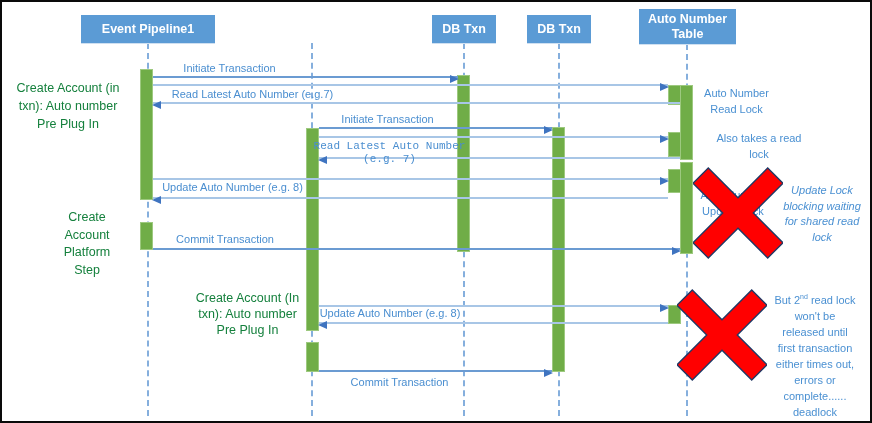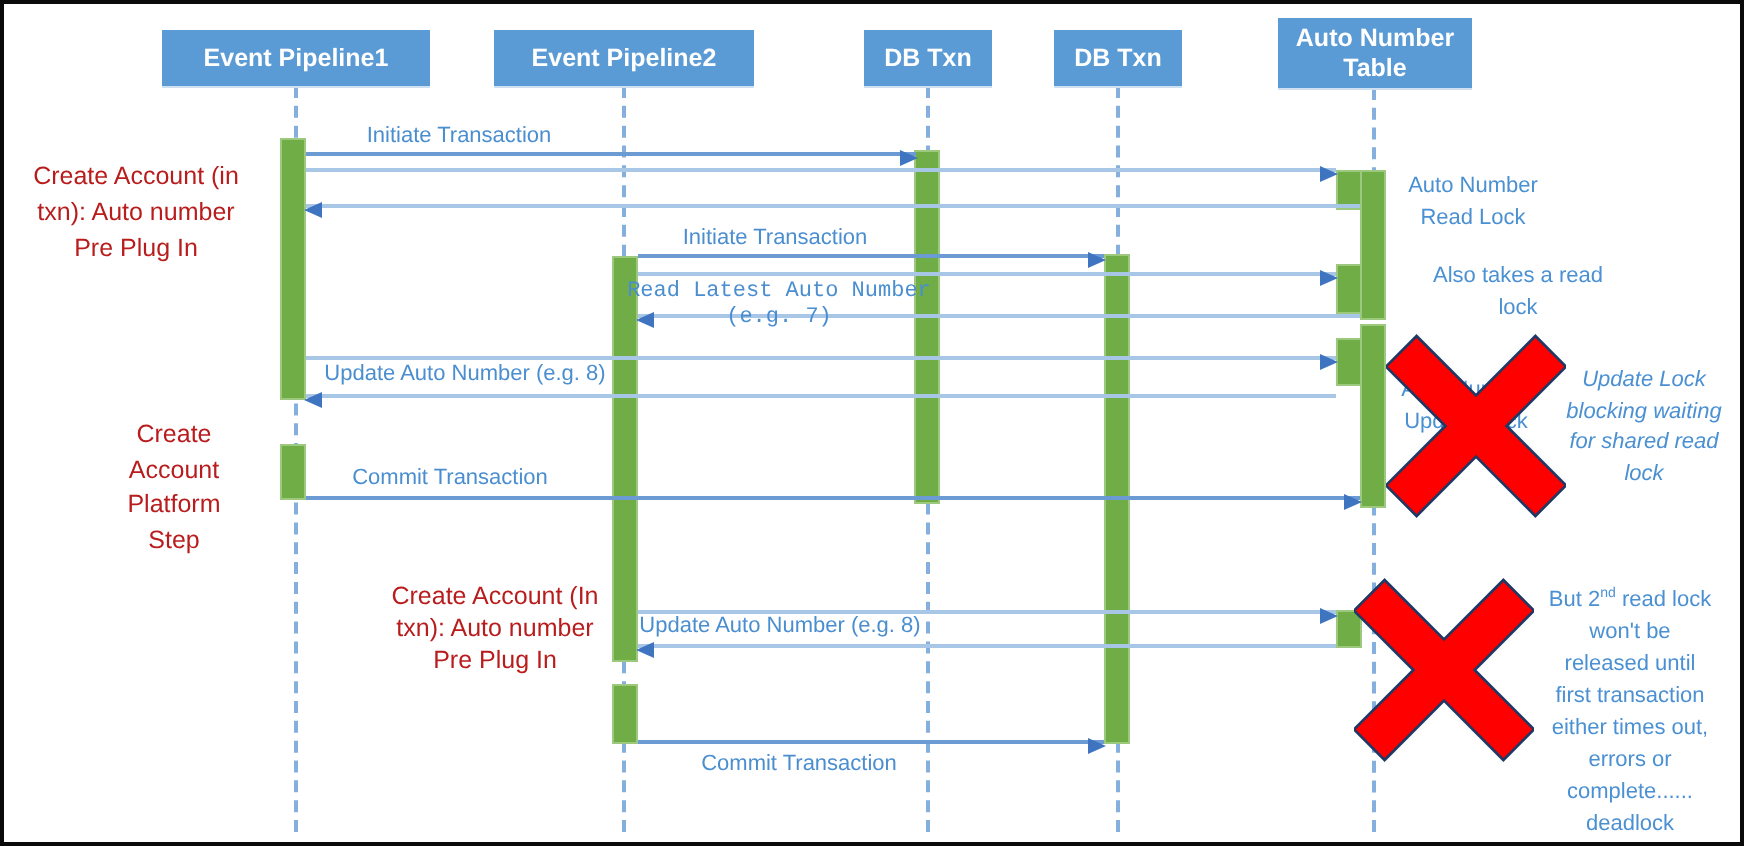--- a/index.html
+++ b/index.html
@@ -14,39 +14,38 @@
   .bar{position:absolute;width:13px;background:#70AD47;border:1px solid #9dc97f;box-sizing:border-box;z-index:2;}
 
   .msg{position:absolute;height:0;z-index:3;}
   .msg.med{border-top:2px solid #6b9bd2;}
   .msg.light{border-top:2px solid #a8c6e6;}
   .arr{position:absolute;width:0;height:0;top:-3px;}
   .arr.r{right:-1px;border-left:9px solid #3f74c0;border-top:4px solid transparent;border-bottom:4px solid transparent;}
   .arr.l{left:-1px;border-right:9px solid #3f74c0;border-top:4px solid transparent;border-bottom:4px solid transparent;}
 
   .mlabel{position:absolute;color:#4a8ed0;font-size:11px;text-align:center;white-space:pre-line;z-index:3;line-height:13px;}
-  .biglabel{position:absolute;color:#b91c1c;font-size:12.5px;text-align:center;white-space:pre-line;z-index:3;}
+  .biglabel{position:absolute;color:#15803d;font-size:12.5px;text-align:center;white-space:pre-line;z-index:3;}
   .note{position:absolute;color:#4a90d2;font-size:11px;text-align:center;white-space:pre-line;z-index:3;line-height:15.5px;}
   .under-x{z-index:2;}
   .xmark{position:absolute;z-index:5;}
   sup{font-size:7px;}
 </style>
 </head>
 <body>
 
 <div class="diagram">
 
   <div class="lifeline" style="left:145px;top:41px;height:373px;"></div>
   <div class="lifeline" style="left:309px;top:41px;height:373px;"></div>
   <div class="lifeline" style="left:461px;top:41px;height:373px;"></div>
   <div class="lifeline" style="left:556px;top:41px;height:373px;"></div>
   <div class="lifeline" style="left:684px;top:42px;height:372px;"></div>
 
   <div class="hdr" style="left:79px;top:13px;width:134px;height:28px;">Event Pipeline1</div>
-  <div class="hdr" style="left:245px;top:13px;width:130px;height:28px;">Event Pipeline2</div>
   <div class="hdr" style="left:430px;top:13px;width:64px;height:28px;">DB Txn</div>
   <div class="hdr" style="left:525px;top:13px;width:64px;height:28px;">DB Txn</div>
   <div class="hdr" style="left:637px;top:7px;width:97px;height:35px;">Auto Number
 Table</div>
 
   <div class="bar" style="left:138px;top:67px;height:131px;"></div>
   <div class="bar" style="left:138px;top:220px;height:28px;"></div>
   <div class="bar" style="left:304px;top:126px;height:203px;"></div>
   <div class="bar" style="left:304px;top:340px;height:30px;"></div>
   <div class="bar" style="left:455px;top:73px;height:177px;"></div>
@@ -89,20 +88,21 @@
       <span class="arr r"></span>
     </div>
   <div class="msg light" style="left:317px;top:320px;width:349px;">
       <span class="arr l"></span>
     </div>
   <div class="msg med" style="left:317px;top:368px;width:233px;">
       <span class="arr r"></span>
     </div>
 
   <div class="mlabel" style="left:150px;top:60px;width:155px;">Initiate Transaction</div>
+  <div class="mlabel" style="left:148px;top:86px;width:205px;">Read Latest Auto Number (e.g.7)</div>
   <div class="mlabel" style="left:318px;top:111px;width:135px;">Initiate Transaction</div>
   <div class="mlabel" style="left:310px;top:138px;width:155px;font-family:Liberation Mono, monospace;">Read Latest Auto Number
 (e.g. 7)</div>
   <div class="mlabel" style="left:148px;top:179px;width:165px;">Update Auto Number (e.g. 8)</div>
   <div class="mlabel" style="left:148px;top:231px;width:150px;">Commit Transaction</div>
   <div class="mlabel" style="left:312px;top:305px;width:152px;">Update Auto Number (e.g. 8)</div>
   <div class="mlabel" style="left:320px;top:374px;width:155px;">Commit Transaction</div>
 
   <div class="biglabel" style="left:4px;top:77px;width:124px;line-height:18px;">Create Account (in
 txn): Auto number

